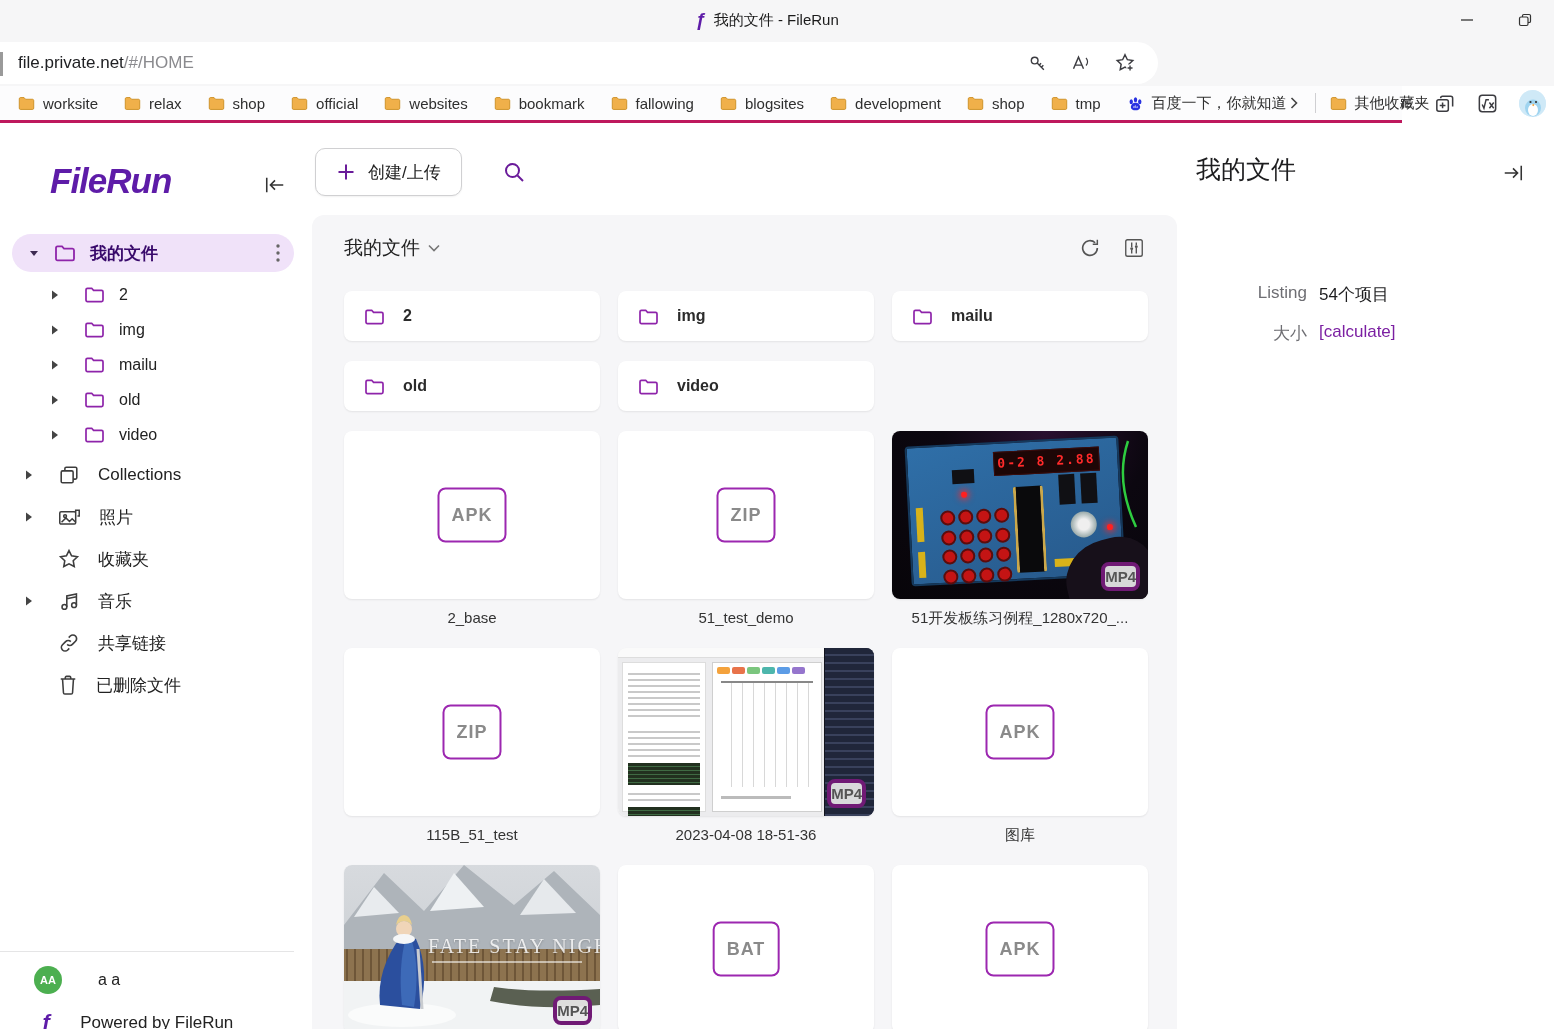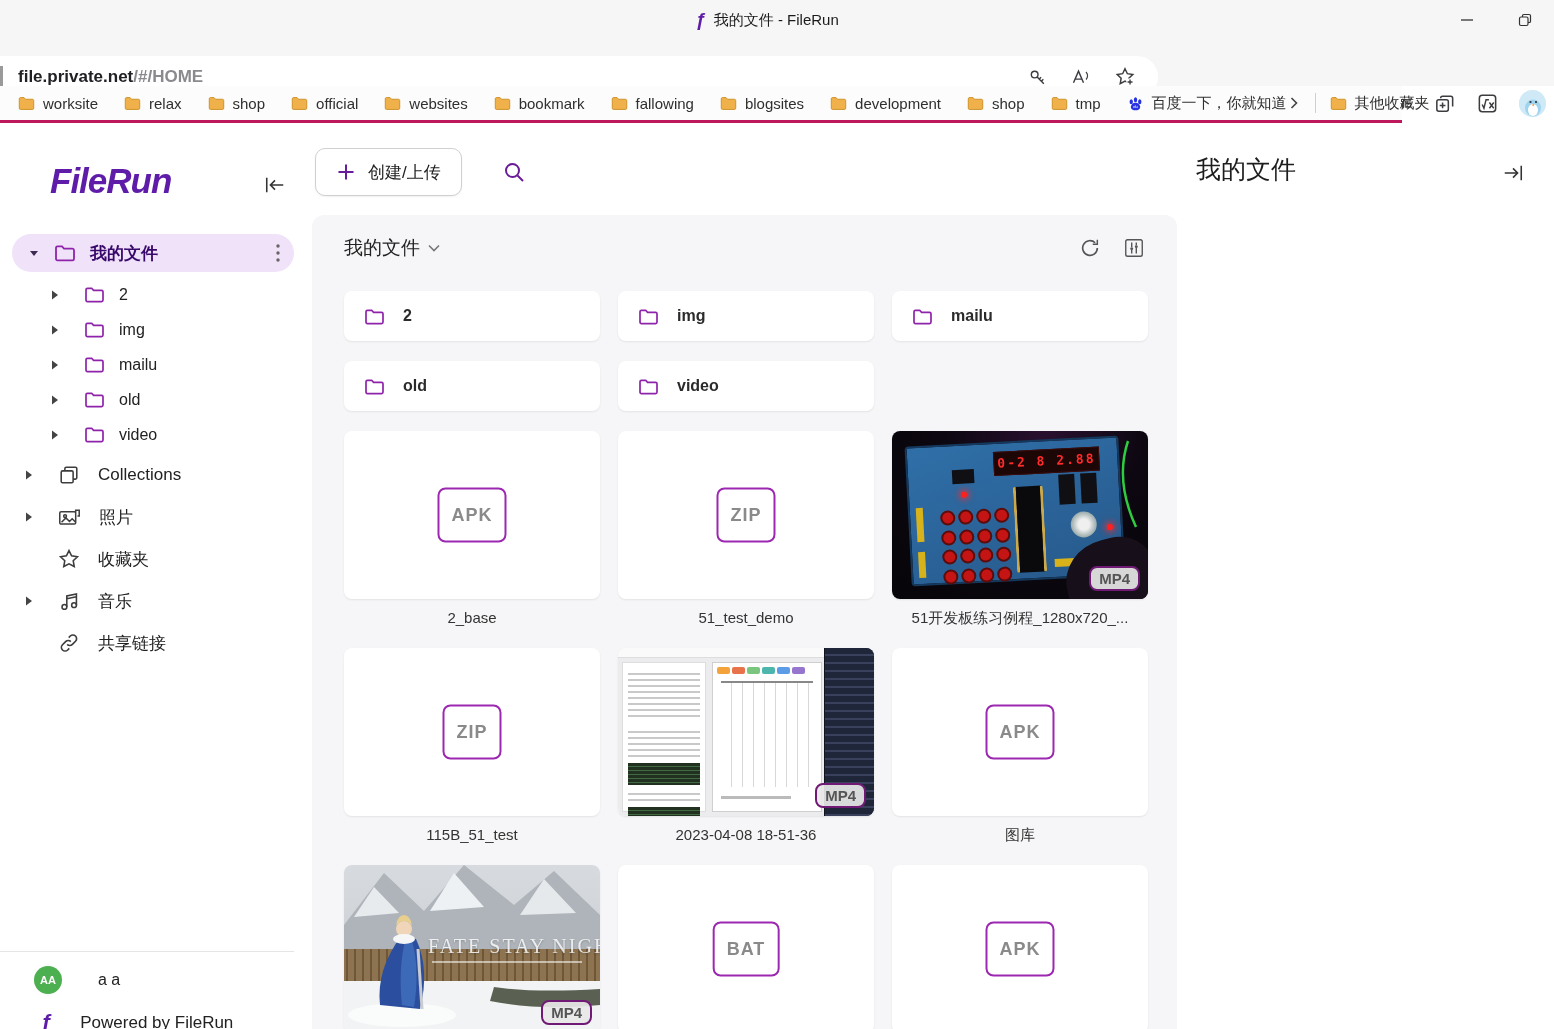--- a/index.html
+++ b/index.html
@@ -9,22 +9,22 @@
   
   .titlebar { position:absolute; left:0; top:0; width:1554px; height:40px; background:#f6f6f7; }
   .tab-center { position:absolute; left:50%; top:0; transform:translateX(-57%); height:40px;
     display:flex; align-items:center; gap:8px; }
   .fr-glyph { color:#5e1ca8; font-weight:bold; font-style:italic; font-size:19px; }
   .tab-title { font-size:15px; color:#1b1b1b; }
   .winbtns { position:absolute; right:0; top:0; height:40px; display:flex; }
   .winbtn { width:58px; height:40px; display:flex; align-items:center; justify-content:center; color:#333; }
 
   .addrrow { position:absolute; left:0; top:40px; width:1554px; height:46px; background:#f6f6f7; }
-  .addrfield { position:absolute; left:0; top:16px; width:1158px; height:42px; background:#fff;
-    border-radius:0 21px 21px 0; display:flex; align-items:center;font-weight:bold; }
+  .addrfield { position:absolute; left:0; top:2px; width:1158px; height:42px; background:#fff;
+    border-radius:0 21px 21px 0; display:flex; align-items:center; }
   .addredge { position:absolute; left:0; top:10px; width:3px; height:24px; background:#9a9a9a; }
   .urltext { margin-left:18px; font-size:17px; color:#202124; flex:1; white-space:nowrap; }
   .urltext .path { color:#8a8a8e; }
   .addricons { display:flex; align-items:center; gap:22px; margin-right:22px; color:#3c3c41; }
   .extrow { position:absolute; right:8px; top:42px; height:42px; display:flex; align-items:center; gap:20px; color:#3c3c41; }
   .vdiv { width:1px; height:20px; background:#cfcfd2; }
   .avatar-ext { width:27px; height:27px; border-radius:50%; overflow:hidden; background:#dceefb; }
 
   .bmrow { position:absolute; left:0; top:86px; width:1402px; height:37px; background:#fcfcfd;
     border-bottom:3px solid #be185d; display:flex; align-items:center; }
@@ -88,21 +88,21 @@
     display:flex; align-items:center; }
   .fcard .ficon { margin-left:20px; color:#8e24aa; }
   .fcard .fname { margin-left:18px; font-size:16px; font-weight:bold; color:#2b2b2b; }
   .filewrap { width:256px; }
   .filecard { position:relative; width:256px; height:168px; background:#fff; border-radius:8px;
     box-shadow:0 1px 2px rgba(0,0,0,.08); overflow:hidden; }
   .centerbadge { position:absolute; left:50%; top:50%; transform:translate(-50%,-50%);
     border:2px solid #9c27b0; border-radius:8px; padding:15px 12px; font-size:18px;
     font-weight:bold; color:#8a8a8a; letter-spacing:1px; background:#fff; }
   .corner-badge { position:absolute; right:8px; bottom:8px; background:rgba(232,232,232,.92);
-    border:2px solid #701a75; border-radius:8px; padding:2px 8px; font-size:15px;
+    border:4px solid #701a75; border-radius:8px; padding:2px 0; font-size:15px;
     font-weight:bold; color:#555; z-index:5; }
   .caption { margin-top:10px; text-align:center; font-size:15px; color:#333; white-space:nowrap;
     overflow:hidden; text-overflow:ellipsis; }
 
   
   .thumb { position:absolute; inset:0; }
   .th-cb { background:radial-gradient(circle at 60% 0%, #2a1030 0%, #0c0710 45%, #070509 100%); }
   .cb-board { position:absolute; left:16px; top:10px; right:26px; bottom:18px;
     background:linear-gradient(160deg,#2f6fa8,#27598b); border:2px solid #15395c;
     border-radius:4px; transform:rotate(-3deg); }
@@ -548,20 +548,29 @@
         </div>
         <div class="srow">
     <span class="caret"></span>
     <span class="sicon">
             <svg width="22" height="22" viewBox="0 0 24 24" fill="none" stroke="currentColor" stroke-width="1.8">
               <path d="M10 13.5a4 4 0 0 0 5.7 0l3.4-3.4a4 4 0 1 0-5.7-5.7l-1.7 1.7"></path>
               <path d="M14 10.5a4 4 0 0 0-5.7 0l-3.4 3.4a4 4 0 1 0 5.7 5.7l1.7-1.7"></path>
             </svg>
           </span>
     <span class="slabel">共享链接</span>
+        </div>
+        <div class="srow">
+    <span class="caret"></span>
+    <span class="sicon">
+            <svg width="20" height="22" viewBox="0 0 22 24" fill="none" stroke="currentColor" stroke-width="1.7">
+              <path d="M3 5.5h16M8 5.5V3.8c0-.7.6-1.3 1.3-1.3h3.4c.7 0 1.3.6 1.3 1.3v1.7M5 5.5l1 15c.05.8.7 1.5 1.5 1.5h7c.8 0 1.45-.7 1.5-1.5l1-15"></path>
+            </svg>
+          </span>
+    <span class="slabel">已删除文件</span>
         </div>
       </div>
 
     <div class="sb-bottom">
       <div class="userrow">
         <span class="uavatar">AA</span>
         <span class="uname">a a</span>
       </div>
       <div class="powrow">
         <span class="fr-glyph">ƒ</span>
@@ -807,14 +816,24 @@
       </div>
   </div>
 
   <div class="dpanel">
     <div class="dtitle">我的文件</div>
     <span class="collapse-r">
       <svg width="22" height="20" viewBox="0 0 24 20" fill="none" stroke="currentColor" stroke-width="1.7">
           <path d="M21 2v16M3 10h13M12 5l5 5-5 5"></path>
         </svg>
     </span>
+    <div class="dinfo">
+      <div class="drow">
+        <span class="dlabel">Listing</span>
+        <span class="dvalue">54个项目</span>
+      </div>
+      <div class="drow">
+        <span class="dlabel">大小</span>
+        <span class="dvalue link">[calculate]</span>
+      </div>
+    </div>
   </div>
 </div>
 
 </body></html>

